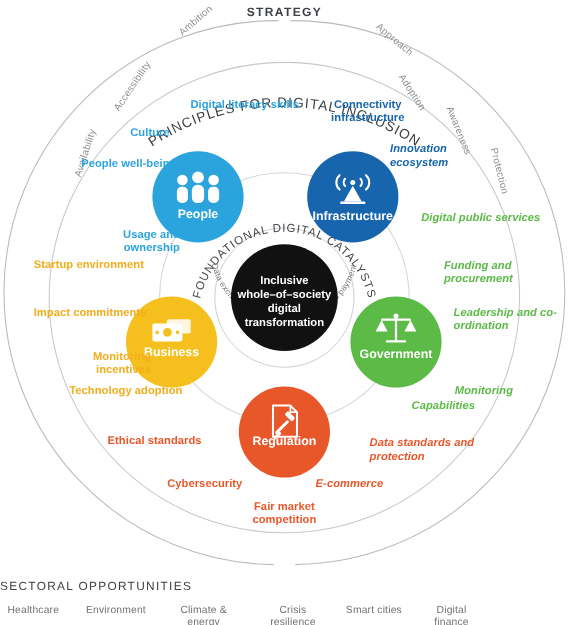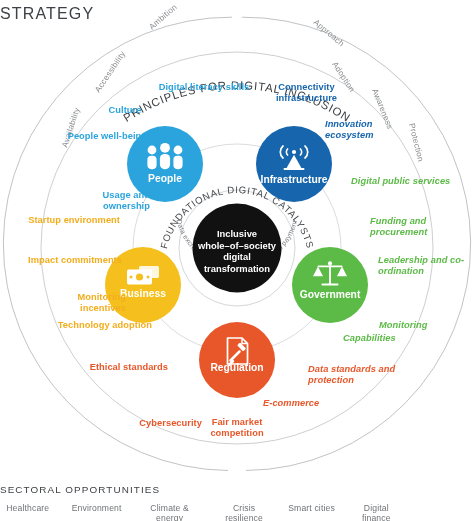--- a/index.html
+++ b/index.html
@@ -9,21 +9,21 @@
   .ringtxt{font-family:"Liberation Sans",sans-serif;fill:#8a8d90;font-size:8.2px;letter-spacing:.25px;}
   .arcband{font-family:"Liberation Sans",sans-serif;fill:#3d4044;font-size:11.4px;letter-spacing:.85px;}
   .catalystband{font-family:"Liberation Sans",sans-serif;fill:#45484c;font-size:9.6px;letter-spacing:.8px;}
   .catlabel{font-family:"Liberation Sans",sans-serif;fill:#7d8084;font-size:7.1px;letter-spacing:.15px;}
   .nodetxt{font-family:"Liberation Sans",sans-serif;fill:#ffffff;font-weight:bold;text-anchor:middle;}
   .centertxt{font-family:"Liberation Sans",sans-serif;fill:#ffffff;font-weight:bold;font-size:9.4px;text-anchor:middle;}
   .lbl{position:absolute;font-weight:bold;font-size:9.3px;line-height:11.2px;letter-spacing:.05px;}
   .lbl.r{text-align:right;}
   .lbl.l{text-align:left;font-style:italic;}
   .lbl.c{text-align:center;}
-  .strategy{position:absolute;font-size:16px;letter-spacing:1.15px;color:#3d4044;font-weight:normal;}
+  .strategy{position:absolute;font-size:10px;letter-spacing:1.15px;color:#3d4044;font-weight:bold;text-align:center;}
   .sect-title{position:absolute;font-size:9.9px;letter-spacing:1.1px;color:#3d4044;text-align:left;width:474px;}
   .sect-row{position:absolute;display:flex;width:404px;justify-content:center;gap:12px;}
   .sect-item{font-size:8.6px;color:#6f7276;letter-spacing:.15px;text-align:center;}
 </style>
 </head>
 <body>
 
 <div id="stage">
 
   <svg width="474" height="521" viewBox="0 0 474 521">
@@ -169,21 +169,21 @@
 
   <div class="lbl l" style="left:351px;top:176px;width:100px;color:#5cba47;">Digital public services</div>
   <div class="lbl l" style="left:370px;top:216px;width:100px;color:#5cba47;">Funding and procurement</div>
   <div class="lbl l" style="left:378px;top:255px;width:98px;color:#5cba47;">Leadership and co-ordination</div>
   <div class="lbl l" style="left:379px;top:292px;width:113px;color:#5cba47;margin-top:28px;">Monitoring</div>
   <div class="lbl l" style="left:343px;top:333px;width:95px;color:#5cba47;">Capabilities</div>
 
   <div class="lbl l" style="left:308px;top:364px;width:112px;color:#e8572a;">Data standards and protection</div>
   <div class="lbl l" style="left:263px;top:398px;width:95px;color:#e8572a;">E-commerce</div>
   <div class="lbl c" style="left:188px;top:417px;width:98px;color:#e8572a;">Fair market competition</div>
-  <div class="lbl r" style="left:104px;top:398px;width:98px;color:#e8572a;margin-top:20px;">Cybersecurity</div>
+  <div class="lbl r" style="left:104px;top:398px;width:98px;color:#e8572a;">Cybersecurity</div>
   <div class="lbl r" style="left:86px;top:362px;width:82px;color:#e8572a;">Ethical standards</div>
 
   <div class="lbl r" style="left:56px;top:320px;width:96px;color:#f2ad1c;">Technology adoption</div>
   <div class="lbl r" style="left:31px;top:292px;width:95px;color:#f2ad1c;">Monitoring incentives</div>
   <div class="lbl r" style="left:22px;top:255px;width:100px;color:#f2ad1c;">Impact commitments</div>
   <div class="lbl r" style="left:20px;top:215px;width:100px;color:#f2ad1c;">Startup environment</div>
 
   <div class="sect-title" style="left:0;top:484px;">SECTORAL OPPORTUNITIES</div>
   <div class="sect-row" style="left:0;top:503px;">
     <div class="sect-item" style="width:80px">Healthcare</div>

